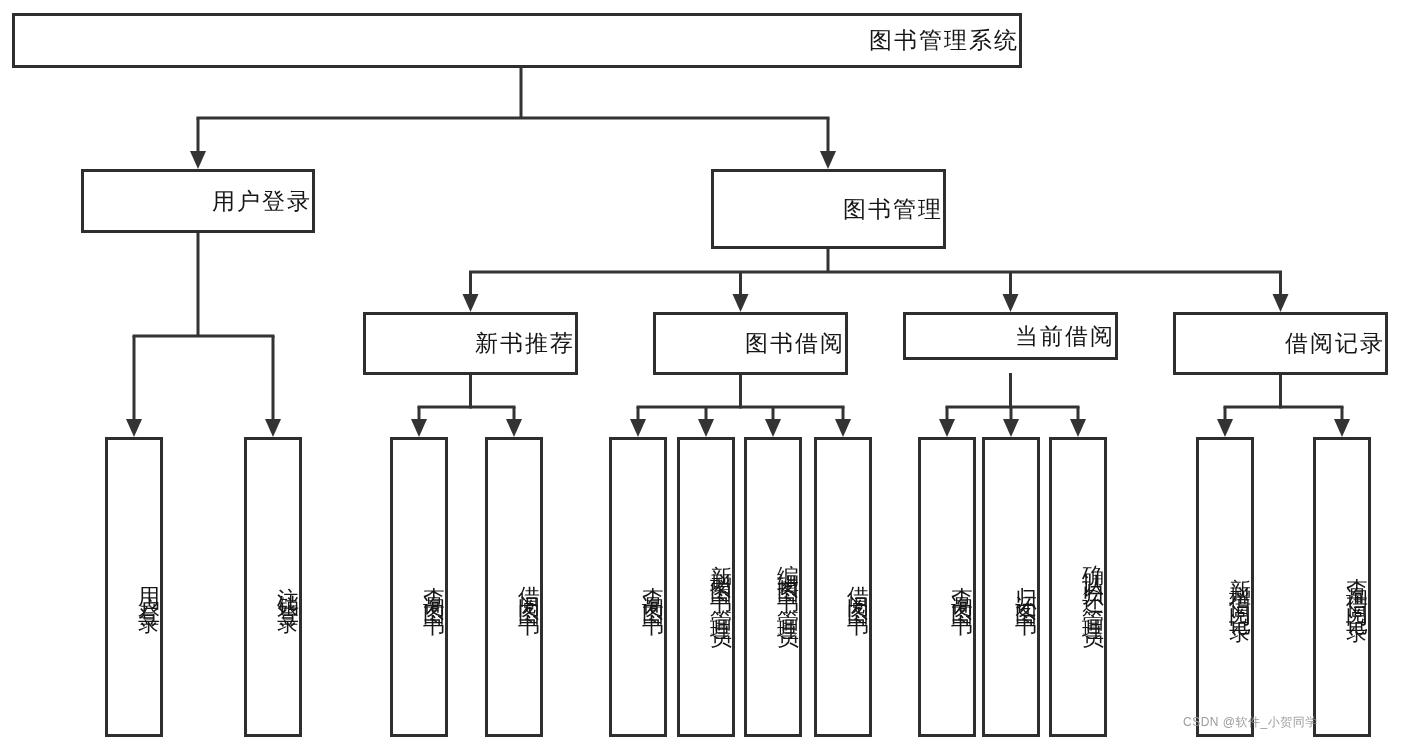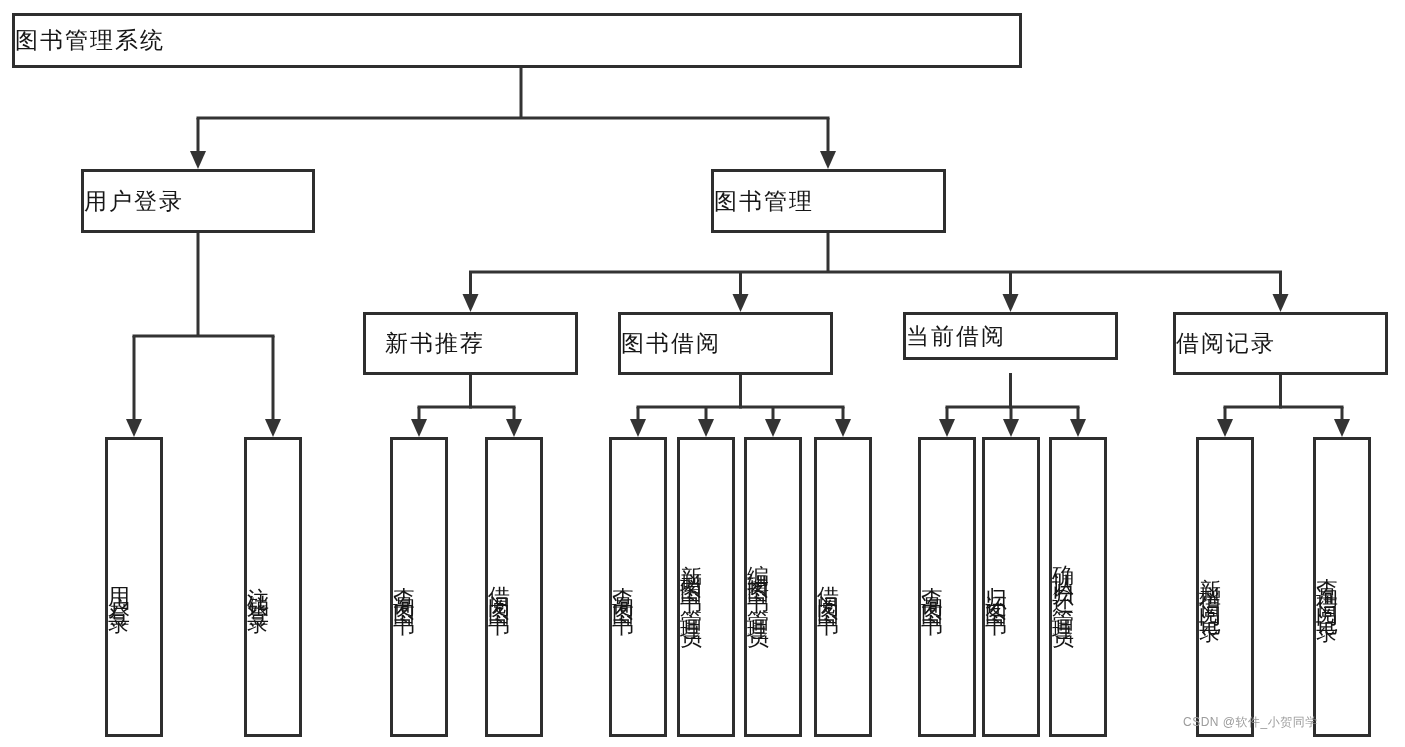--- a/index.html
+++ b/index.html
@@ -17,21 +17,21 @@
     position: absolute;
     left: 0; top: 0;
     z-index: 1;
   }
   .box {
     position: absolute;
     background: #ffffff;
     border: 3px solid #2e2e2e;
     display: flex;
     align-items: center;
-    justify-content: flex-start;
+    justify-content: flex-end;
     color: #161616;
     z-index: 2;
   }
   .h-box { font-size: 23px; letter-spacing: 2px; white-space: nowrap; }
   .v-box .v-text {
     writing-mode: vertical-rl;
     text-orientation: mixed;
     font-size: 22px;
     letter-spacing: 9px;
     line-height: 1;
@@ -117,28 +117,28 @@
     </g>
   </svg>
 
   <div class="box h-box" style="left:12px; top:13px; width:1010px; height:55px;">
     <span>图书管理系统</span>
   </div>
 
   <div class="box h-box" style="left:81px; top:169px; width:234px; height:64px;">
     <span>用户登录</span>
   </div>
-  <div class="box h-box" style="left:711px; top:169px; width:235px; height:64px;">
+  <div class="box h-box" style="left:711px; top:169px; width:235px; height:80px;">
     <span>图书管理</span>
   </div>
 
   <div class="box h-box" style="left:363px; top:312px; width:215px; height:63px;padding-left:19px;">
     <span>新书推荐</span>
   </div>
-  <div class="box h-box" style="left:618px; top:312px; width:215px; height:63px;">
+  <div class="box h-box" style="left:653px; top:312px; width:195px; height:63px;">
     <span>图书借阅</span>
   </div>
   <div class="box h-box" style="left:903px; top:312px; width:215px; height:48px;">
     <span>当前借阅</span>
   </div>
   <div class="box h-box" style="left:1173px; top:312px; width:215px; height:63px;">
     <span>借阅记录</span>
   </div>
 
   <div class="box v-box" style="left:105px; top:437px; width:58px; height:300px;">

